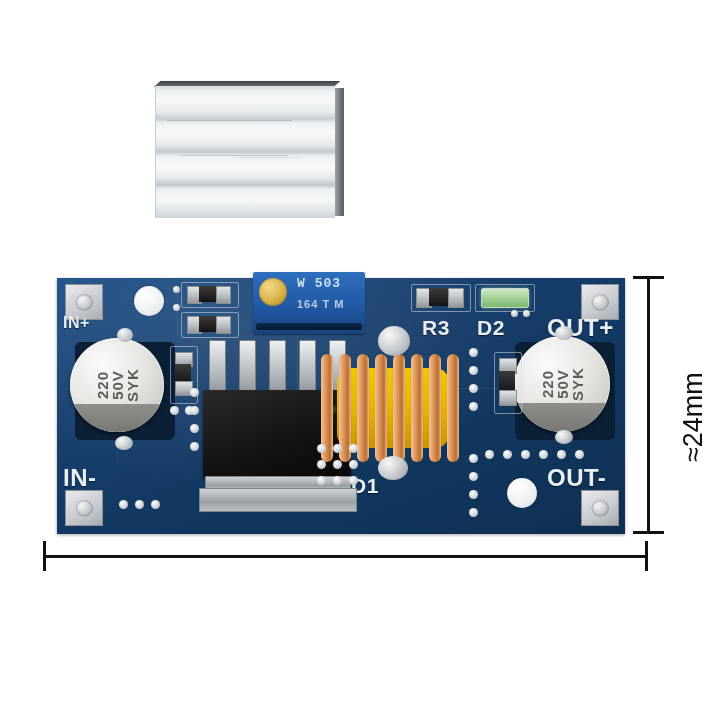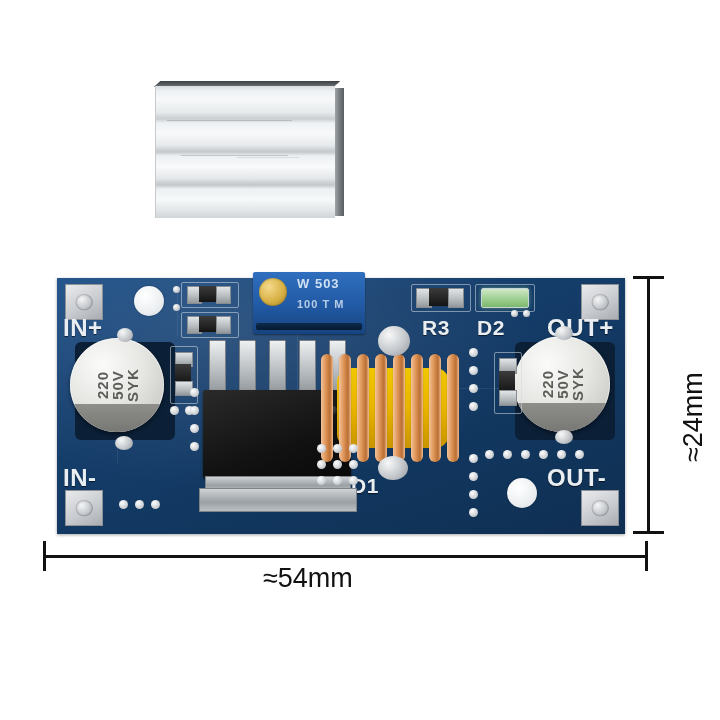--- a/index.html
+++ b/index.html
@@ -155,21 +155,21 @@
     <div class="padsq" style="left:524px;top:6px;width:36px;height:34px;">
         <i></i>
       </div>
     <div class="padsq" style="left:524px;top:212px;width:36px;height:34px;">
         <i></i>
       </div>
 
     <div class="mhole" style="left:77px;top:8px;width:30px;height:30px;"></div>
     <div class="mhole" style="left:450px;top:200px;width:30px;height:30px;"></div>
 
-    <div class="silk" style="left:6px;top:36px;font-size:24px;">IN+</div>
+    <div class="silk" style="left:6px;top:36px;font-size:16px;">IN+</div>
     <div class="silk" style="left:6px;top:186px;font-size:24px;">IN-</div>
     <div class="silk" style="left:490px;top:36px;font-size:24px;">OUT+</div>
     <div class="silk" style="left:490px;top:186px;font-size:24px;">OUT-</div>
     <div class="silk" style="left:365px;top:38px;font-size:21px;">R3</div>
     <div class="silk" style="left:420px;top:38px;font-size:21px;">D2</div>
     <div class="silk" style="left:294px;top:196px;font-size:21px;">D1</div>
 
     <div class="ecap-base" style="left:18px;top:64px;width:100px;height:98px;"></div>
     <div class="ecap" style="left:13px;top:60px;width:94px;height:94px;">
       <div class="band"></div>
@@ -181,22 +181,22 @@
     <div class="ecap-base" style="left:458px;top:64px;width:100px;height:98px;"></div>
     <div class="ecap" style="left:457px;top:58px;width:96px;height:96px;">
       <div class="band"></div>
       <div class="txt"><span>220</span><br><span>50V</span><br><span>SYK</span></div>
     </div>
     <div class="solderblob" style="left:498px;top:48px;width:18px;height:14px;"></div>
     <div class="solderblob" style="left:498px;top:152px;width:18px;height:14px;"></div>
 
     <div class="pot" style="left:196px;top:-6px;width:112px;height:62px;">
       <div class="screw" style="left:6px;top:6px;width:28px;height:28px;"></div>
-      <div class="ptxt" style="left:44px;top:4px;"><span>W</span>&nbsp;<span>503</span></div>
-      <div class="ptxt" style="left:44px;top:26px;font-size:11px;opacity:.85;">100 T M</div>
+      <div class="ptxt" style="left:44px;top:4px;font-family:Liberation Mono, monospace;"><span>W</span>&nbsp;<span>503</span></div>
+      <div class="ptxt" style="left:44px;top:26px;font-size:11px;opacity:.85;">164 T M</div>
       <div class="slot"></div>
     </div>
 
     <div class="smd-frame" style="left:124px;top:4px;width:56px;height:24px;"></div>
     <div class="smd" style="left:130px;top:8px;width:44px;height:16px;">
       <div class="pad" style="left:0;"></div>
       <div class="body"></div>
       <div class="pad" style="right:0;"></div>
     </div>
     <div class="smd-frame" style="left:124px;top:34px;width:56px;height:24px;"></div>
@@ -299,20 +299,19 @@
 
     <div class="via" style="left:62px;top:222px;"></div>
     <div class="via" style="left:78px;top:222px;"></div>
     <div class="via" style="left:94px;top:222px;"></div>
 
   </div>
 
   <div class="dimline" style="left:44px;top:555px;width:604px;height:3px;"></div>
   <div class="dimtick" style="left:43px;top:541px;width:3px;height:30px;"></div>
   <div class="dimtick" style="left:645px;top:541px;width:3px;height:30px;"></div>
-  <div class="dimlabel" style="left:263px;top:563px;">≈54mm</div>
 
   <div class="dimline" style="left:647px;top:277px;width:3px;height:257px;"></div>
   <div class="dimtick" style="left:633px;top:276px;width:31px;height:3px;"></div>
   <div class="dimtick" style="left:633px;top:531px;width:31px;height:3px;"></div>
   <div class="dimlabel vert" style="left:678px;top:462px;">≈24mm</div>
 
 </div>
 
 </body></html>

